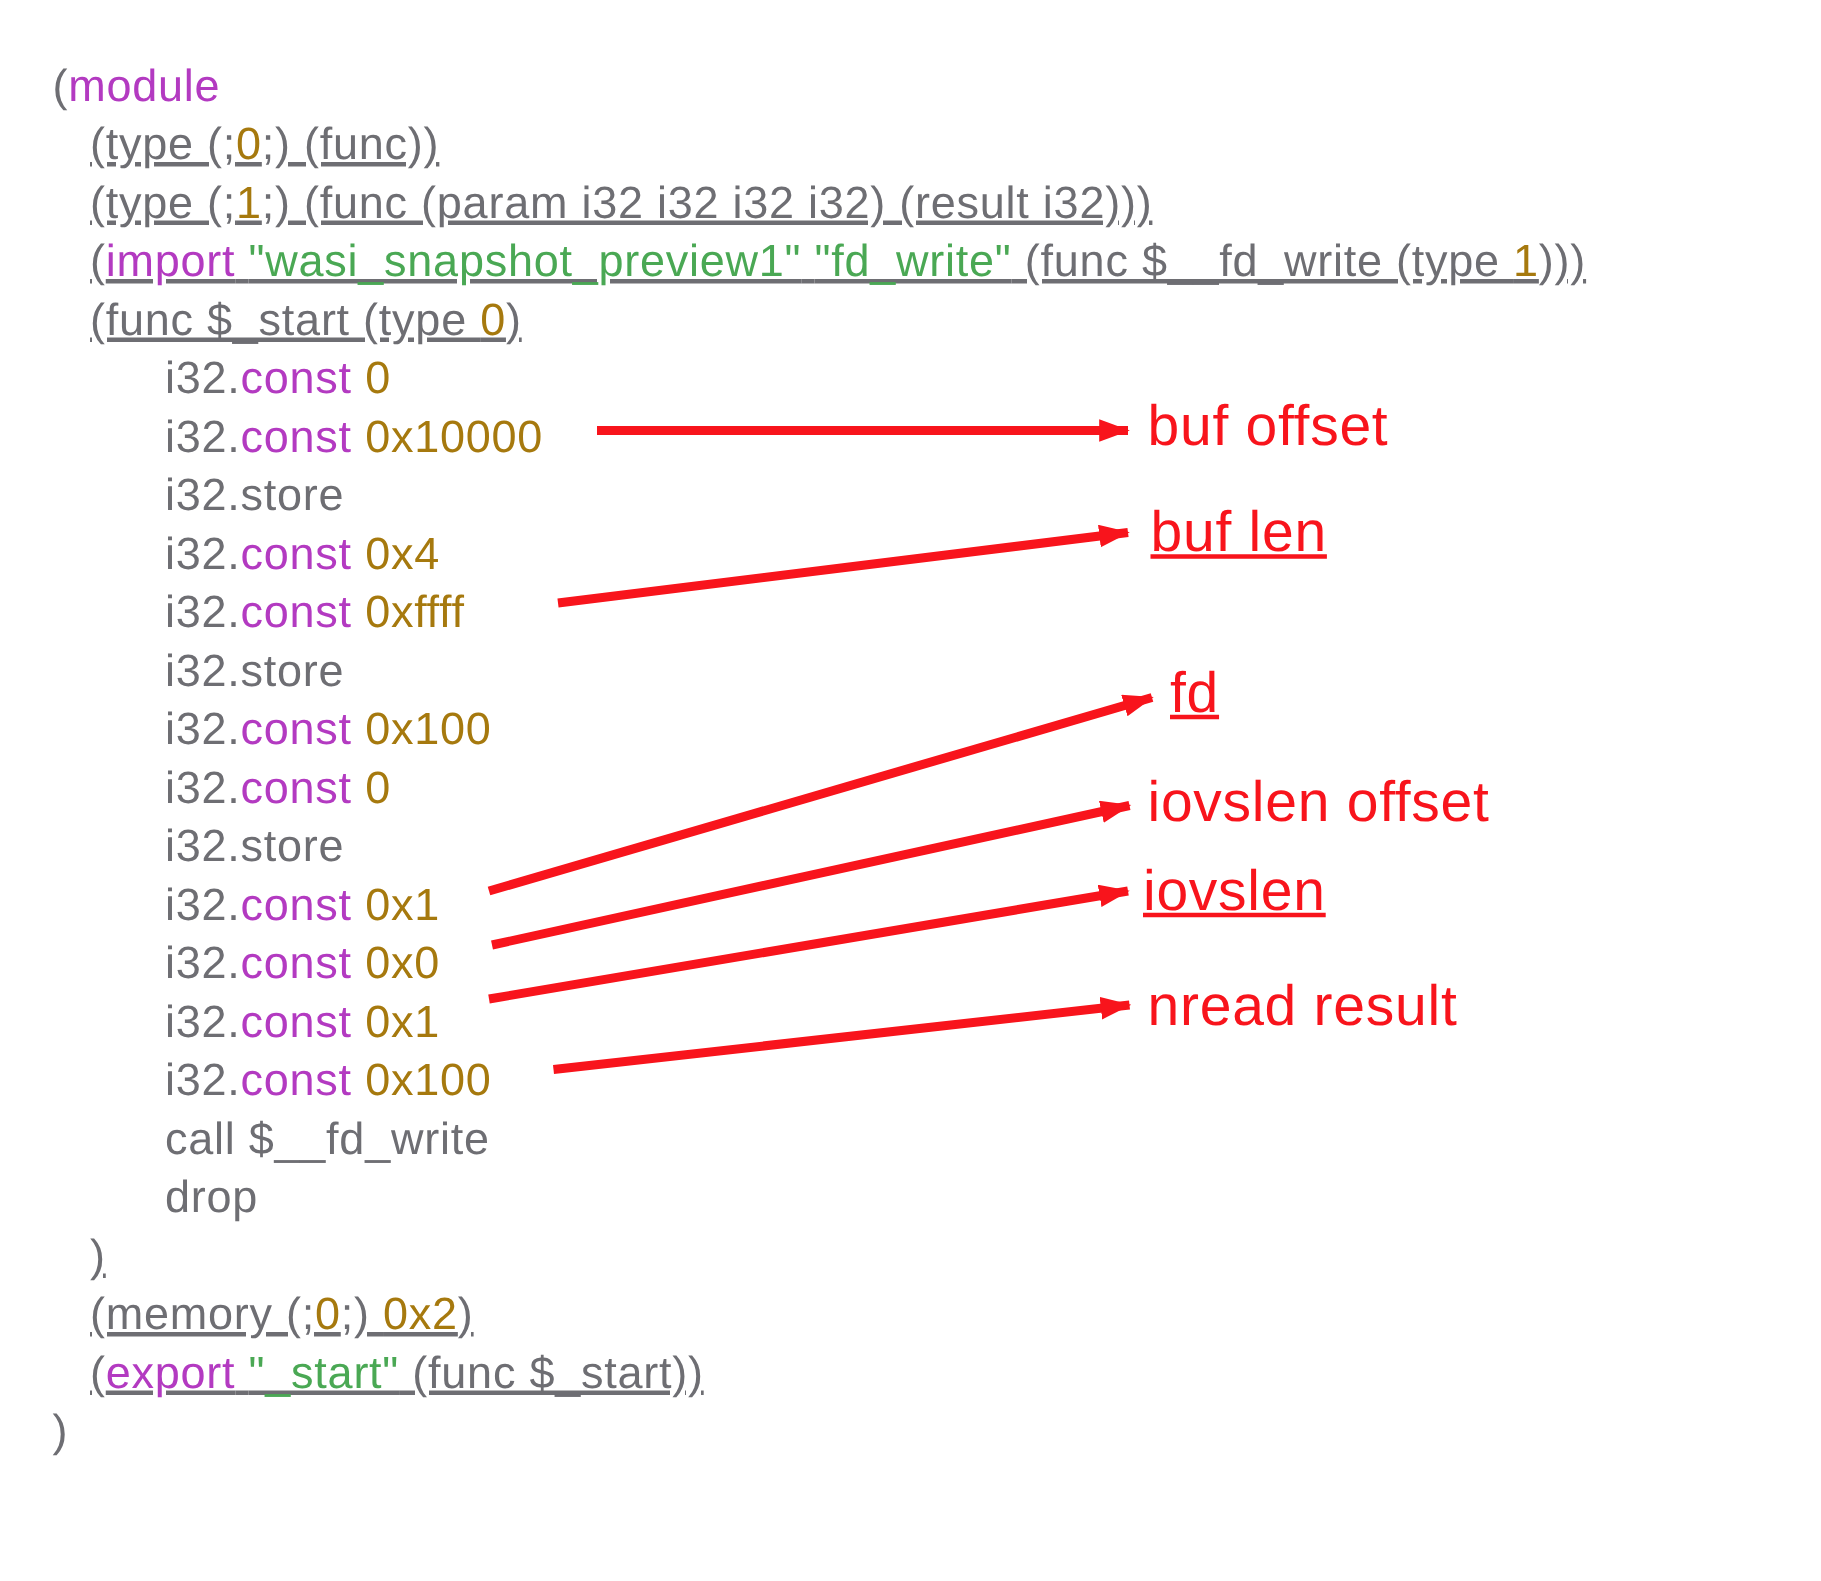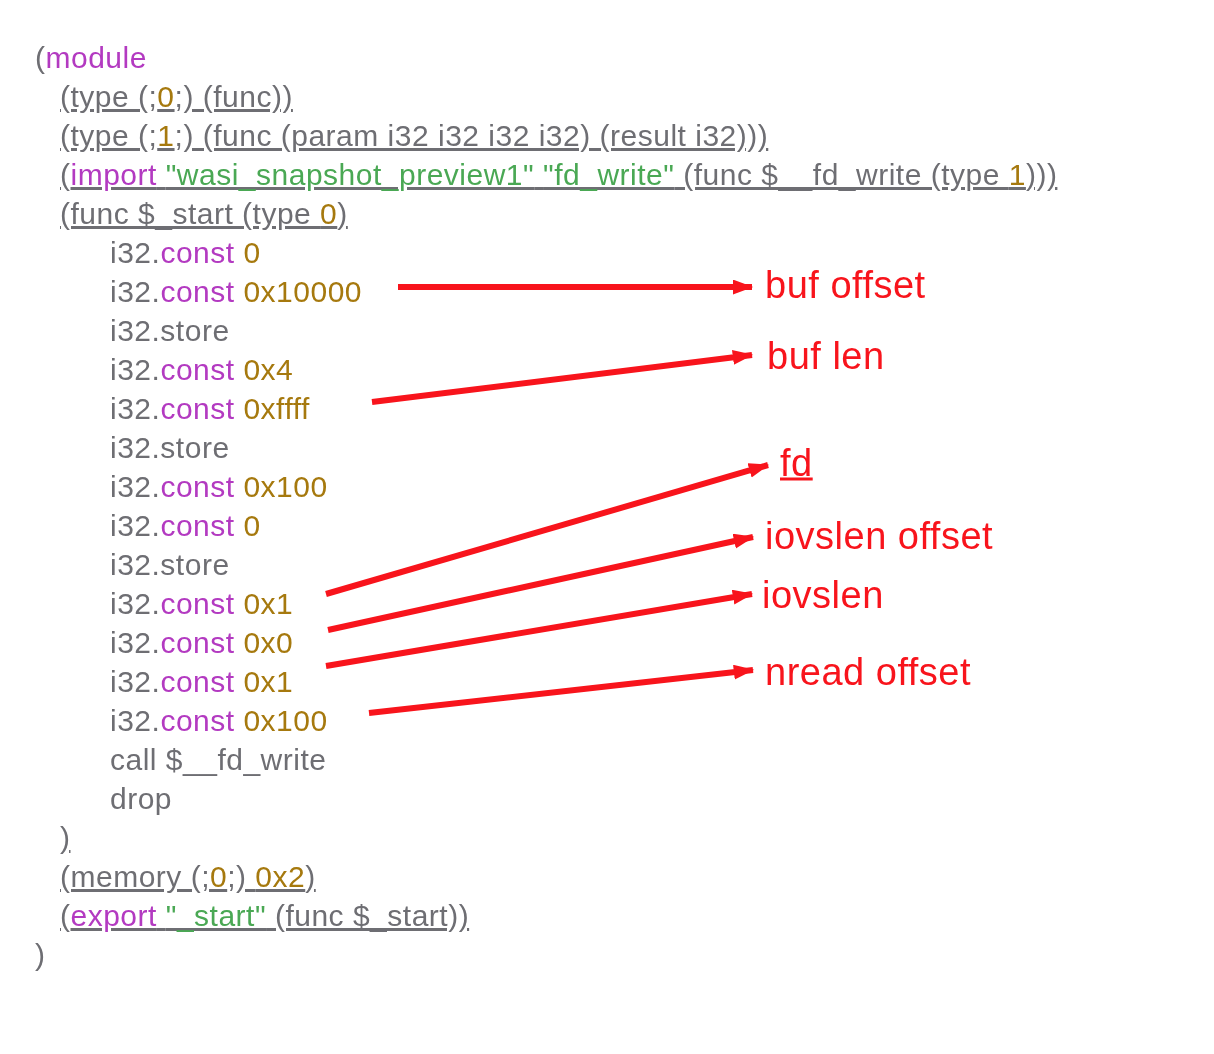--- a/index.html
+++ b/index.html
@@ -73,19 +73,19 @@
         <line x1="372" y1="402" x2="752" y2="355" marker-end="url(#arrowhead)"></line>
         <line x1="326" y1="594" x2="768" y2="465" marker-end="url(#arrowhead)"></line>
         <line x1="328" y1="630" x2="753" y2="537" marker-end="url(#arrowhead)"></line>
         <line x1="326" y1="666" x2="752" y2="594" marker-end="url(#arrowhead)"></line>
         <line x1="369" y1="713" x2="753" y2="670" marker-end="url(#arrowhead)"></line>
       </g>
   </svg>
 
   <div>
       <div class="ann-label" style="left: 765px; top: 285px;">buf offset</div>
-      <div class="ann-label" style="left: 767px; top: 356px;">buf len</div>
+      <div class="ann-label" style="left: 767px; top: 356px; text-decoration: underline;">buf len</div>
       <div class="ann-label" style="left: 780px; top: 463px; text-decoration: underline;">fd</div>
       <div class="ann-label" style="left: 765px; top: 536px;">iovslen offset</div>
-      <div class="ann-label" style="left: 762px; top: 595px;">iovslen</div>
-      <div class="ann-label" style="left: 765px; top: 672px;">nread offset</div>
+      <div class="ann-label" style="left: 762px; top: 595px; text-decoration: underline;">iovslen</div>
+      <div class="ann-label" style="left: 765px; top: 672px;">nread result</div>
     </div>
 </div>
 
 </body></html>

